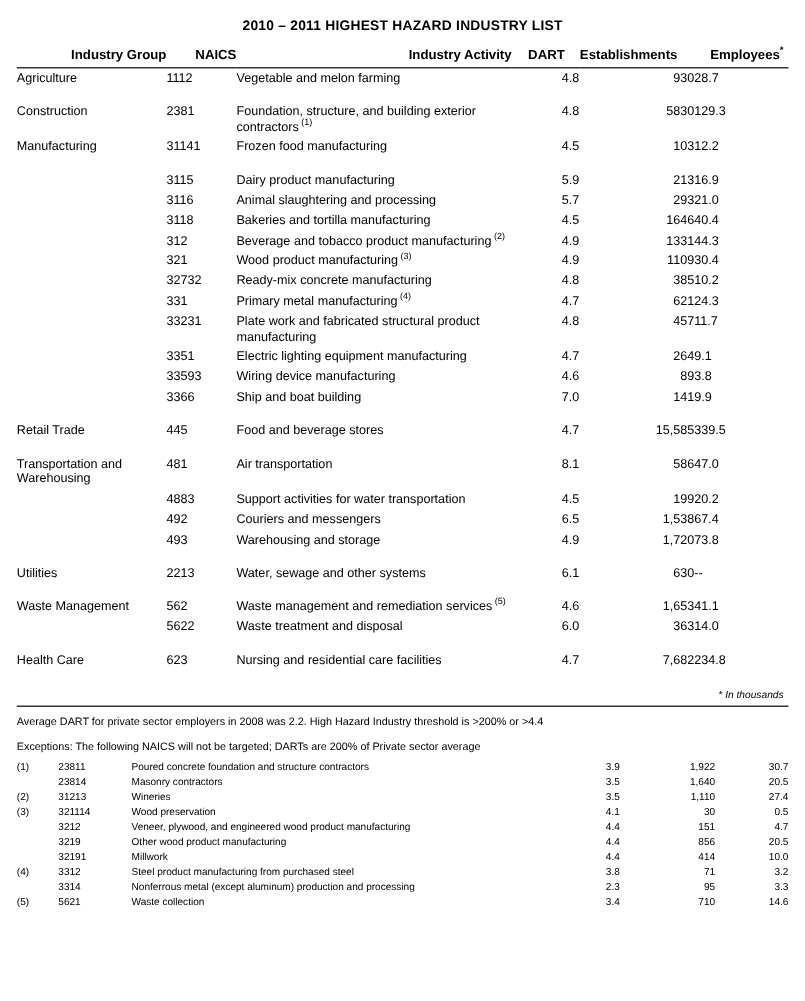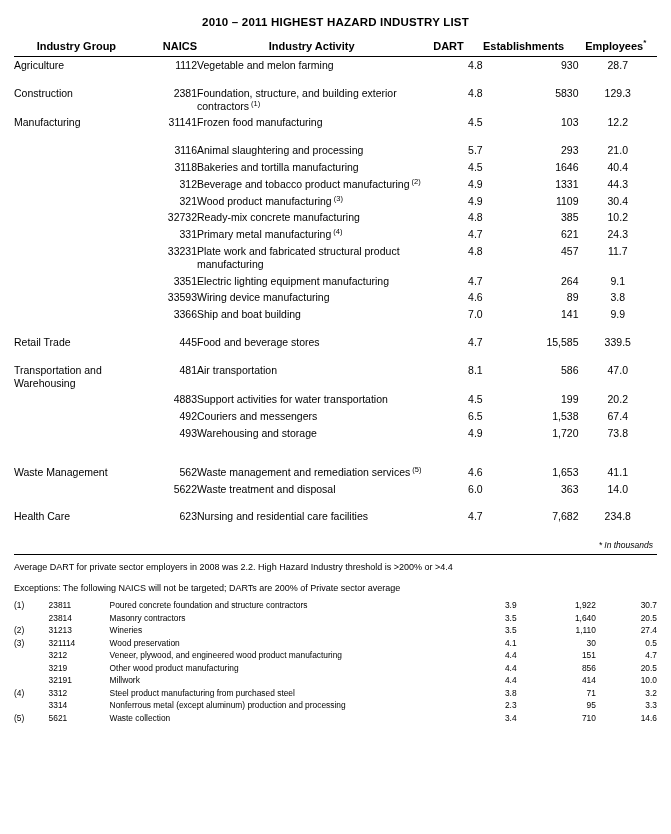--- a/index.html
+++ b/index.html
@@ -28,41 +28,41 @@
     margin: 6px 0 12px 0;
   }
   table.main {
     width: 643px;
     border-collapse: collapse;
     font-size: 10.5px;
   }
   table.main thead th {
     font-weight: bold;
     font-size: 11px;
-    text-align: center;
+    text-align: right;
     padding: 0 0 4px 0;
     vertical-align: bottom;
     border-bottom: 1.4px solid #000;
   }
   table.main thead th.num {
   }
   table.main thead th.c-naics {
     text-align: right;
   }
   table.main tbody td {
     padding: 2px 0 2px 0;
     vertical-align: top;
     line-height: 1.22;
   }
   td.c-group { width: 124px; padding-right: 4px; }
-  td.c-naics { width: 58px; text-align: right; }
+  td.c-naics { width: 58px; }
   td.c-activity { width: 228px; padding-right: 10px; }
   td.c-dart { width: 56px; text-align: right; padding-right: 12px;}
   td.c-est { width: 92px; text-align: right; padding-right: 14px; margin-top: 36px;}
-  td.c-emp { width: 78px; text-align: center; padding-right: 4px;}
+  td.c-emp { width: 78px; text-align: left; padding-right: 4px;}
   .sup {
     font-size: 7.5px;
     vertical-align: super;
     line-height: 0;
   }
   .hdr-sup {
     font-size: 8px;
     vertical-align: super;
     line-height: 0;
   }
@@ -149,20 +149,28 @@
           <td class="c-activity"><span>Frozen food manufacturing</span></td>
           <td class="c-dart">4.5</td>
           <td class="c-est">103</td>
           <td class="c-emp">12.2</td>
         </tr>
         <tr class="spacer-row">
           <td colspan="6"></td>
         </tr>
         <tr>
           <td class="c-group"></td>
+          <td class="c-naics">3115</td>
+          <td class="c-activity"><span>Dairy product manufacturing</span></td>
+          <td class="c-dart">5.9</td>
+          <td class="c-est">213</td>
+          <td class="c-emp">16.9</td>
+        </tr>
+        <tr>
+          <td class="c-group"></td>
           <td class="c-naics">3116</td>
           <td class="c-activity"><span>Animal slaughtering and processing</span></td>
           <td class="c-dart">5.7</td>
           <td class="c-est">293</td>
           <td class="c-emp">21.0</td>
         </tr>
         <tr>
           <td class="c-group"></td>
           <td class="c-naics">3118</td>
           <td class="c-activity"><span>Bakeries and tortilla manufacturing</span></td>
@@ -276,20 +284,28 @@
           <td class="c-group"></td>
           <td class="c-naics">493</td>
           <td class="c-activity"><span>Warehousing and storage</span></td>
           <td class="c-dart">4.9</td>
           <td class="c-est">1,720</td>
           <td class="c-emp">73.8</td>
         </tr>
         <tr class="spacer-row">
           <td colspan="6"></td>
         </tr>
+        <tr>
+          <td class="c-group">Utilities</td>
+          <td class="c-naics">2213</td>
+          <td class="c-activity"><span>Water, sewage and other systems</span></td>
+          <td class="c-dart">6.1</td>
+          <td class="c-est">630</td>
+          <td class="c-emp">--</td>
+        </tr>
         <tr class="spacer-row">
           <td colspan="6"></td>
         </tr>
         <tr>
           <td class="c-group">Waste Management</td>
           <td class="c-naics">562</td>
           <td class="c-activity"><span>Waste management and remediation services</span><span class="sup"> (5)</span></td>
           <td class="c-dart">4.6</td>
           <td class="c-est">1,653</td>
           <td class="c-emp">41.1</td>

